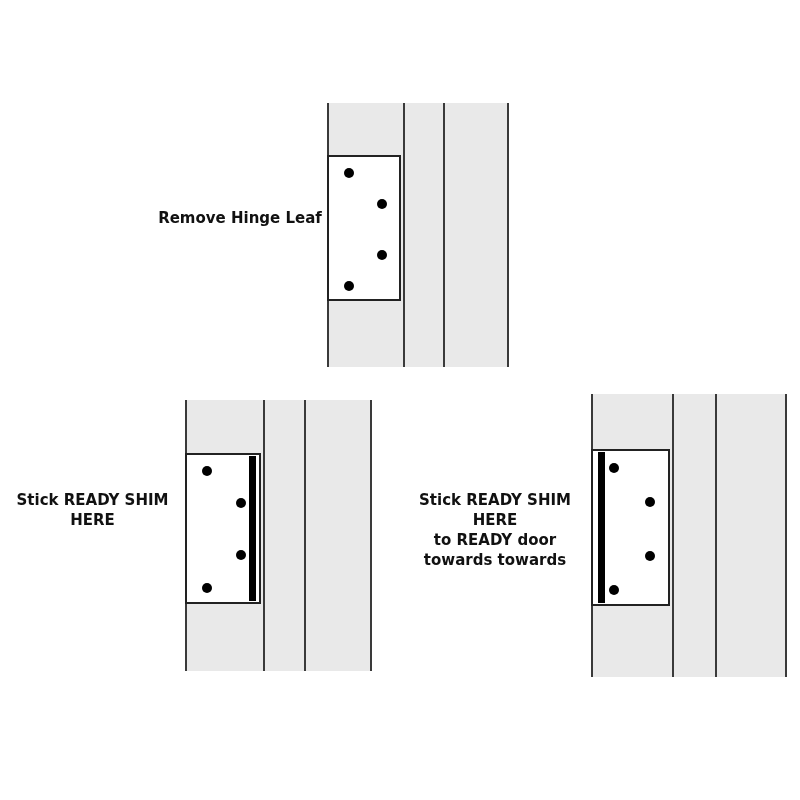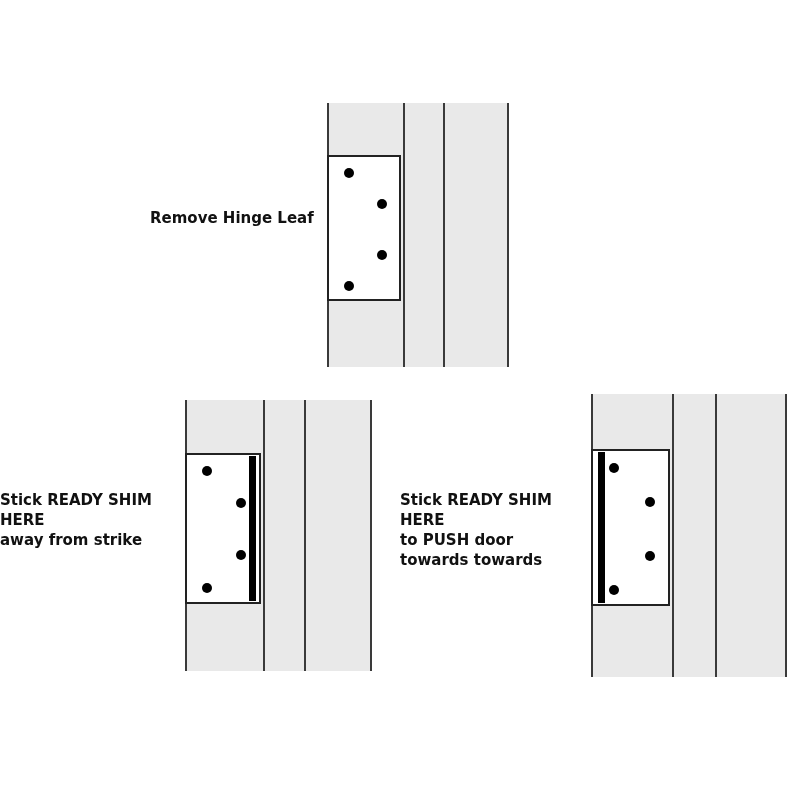--- a/index.html
+++ b/index.html
@@ -3,21 +3,21 @@
   <meta charset="utf-8">
   <style>
     html, body { margin: 0; padding: 0; background: #ffffff; }
     body { width: 800px; height: 800px; position: relative; overflow: hidden; font-family: "DejaVu Sans", sans-serif; }
     .abs { position: absolute; }
     .panel-bg { background: #e9e9e9; }
     .vline { position: absolute; width: 2px; background: #3a3a3a; }
     .leaf { position: absolute; background: #ffffff; border: 2px solid #222; box-sizing: border-box; }
     .dot { position: absolute; width: 10px; height: 10px; border-radius: 50%; background: #000; }
     .shim { position: absolute; background: #000; }
-    .label { position: absolute; font-weight: bold; color: #111; font-size: 15px; line-height: 20px; white-space: nowrap; }
+    .label { position: absolute; text-align: center; font-weight: bold; color: #111; font-size: 15px; line-height: 20px; white-space: nowrap; }
   </style>
 </head>
 <body>
 
 <div>
   <div class="abs panel-bg" style="left:327px; top:103px; width:182px; height:264px;"></div>
   <div class="vline" style="left:327px; top:103px; height:264px;"></div>
   <div class="vline" style="left:403px; top:103px; height:264px;"></div>
   <div class="vline" style="left:443px; top:103px; height:264px;"></div>
   <div class="vline" style="left:507px; top:103px; height:264px;"></div>
@@ -43,37 +43,36 @@
   <div class="leaf" style="left:185px; top:453px; width:76px; height:151px;"></div>
   <div class="shim" style="left:249px; top:456px; width:7px; height:145px;"></div>
   <div class="dot" style="left:202px; top:466px;"></div>
   <div class="dot" style="left:236px; top:498px;"></div>
   <div class="dot" style="left:236px; top:550px;"></div>
   <div class="dot" style="left:202px; top:583px;"></div>
 
   <div class="label" style="left:0px; top:490px; width:185px;">
     <div>Stick READY SHIM</div>
     <div>HERE</div>
-    <div>away from strike</div>
   </div>
 </div>
 
 <div>
   <div class="abs panel-bg" style="left:591px; top:394px; width:196px; height:283px;"></div>
   <div class="vline" style="left:591px; top:394px; height:283px;"></div>
   <div class="vline" style="left:672px; top:394px; height:283px;"></div>
   <div class="vline" style="left:715px; top:394px; height:283px;"></div>
   <div class="vline" style="left:785px; top:394px; height:283px;"></div>
 
   <div class="leaf" style="left:591px; top:449px; width:79px; height:157px;"></div>
   <div class="shim" style="left:598px; top:452px; width:7px; height:151px;"></div>
   <div class="dot" style="left:609px; top:463px;"></div>
   <div class="dot" style="left:645px; top:497px;"></div>
   <div class="dot" style="left:645px; top:551px;"></div>
   <div class="dot" style="left:609px; top:585px;"></div>
 
   <div class="label" style="left:400px; top:490px; width:190px;">
     <div>Stick READY SHIM</div>
     <div>HERE</div>
-    <div>to PUSH door</div>
+    <div>to READY door</div>
     <div>towards towards</div>
   </div>
 </div>
 
 </body></html>

